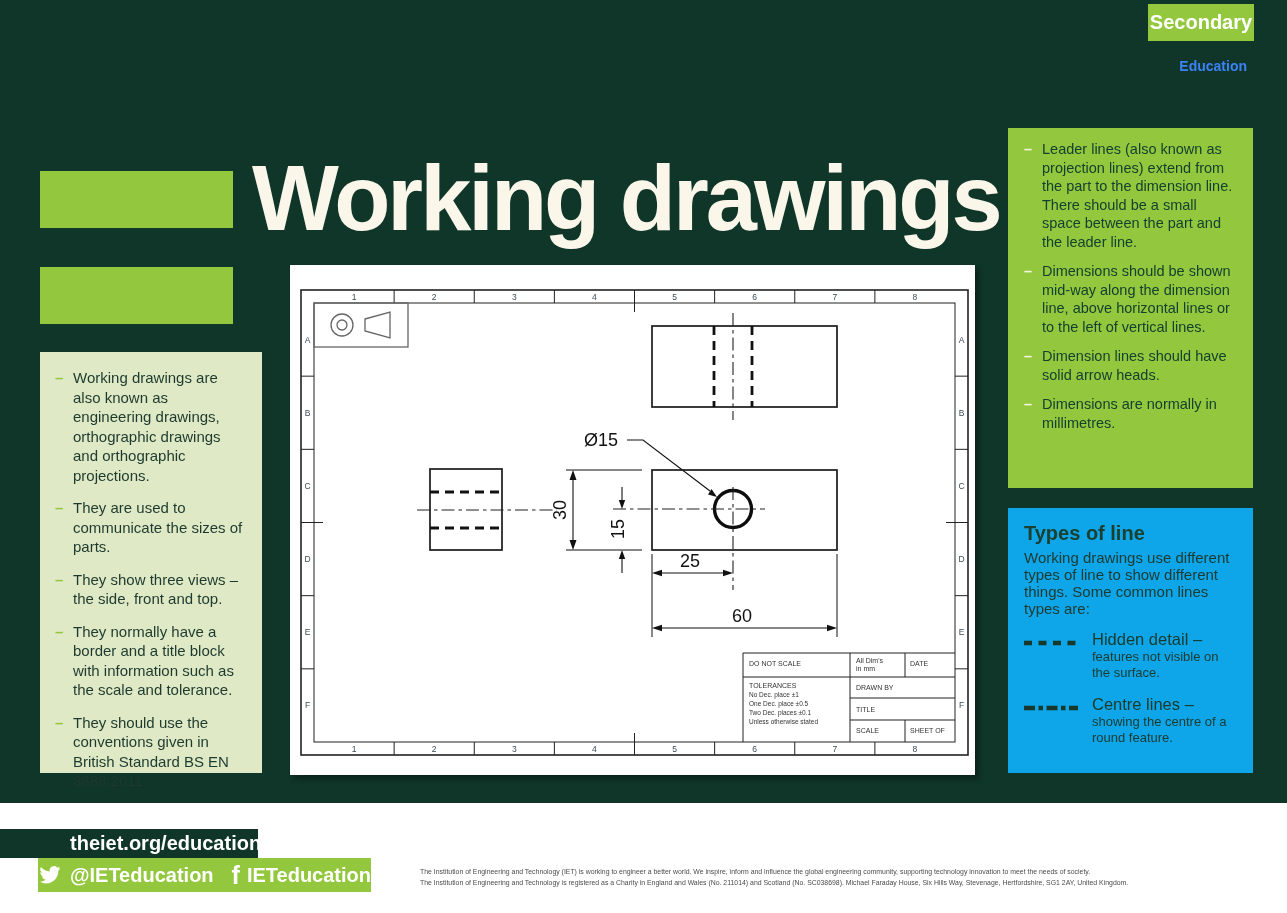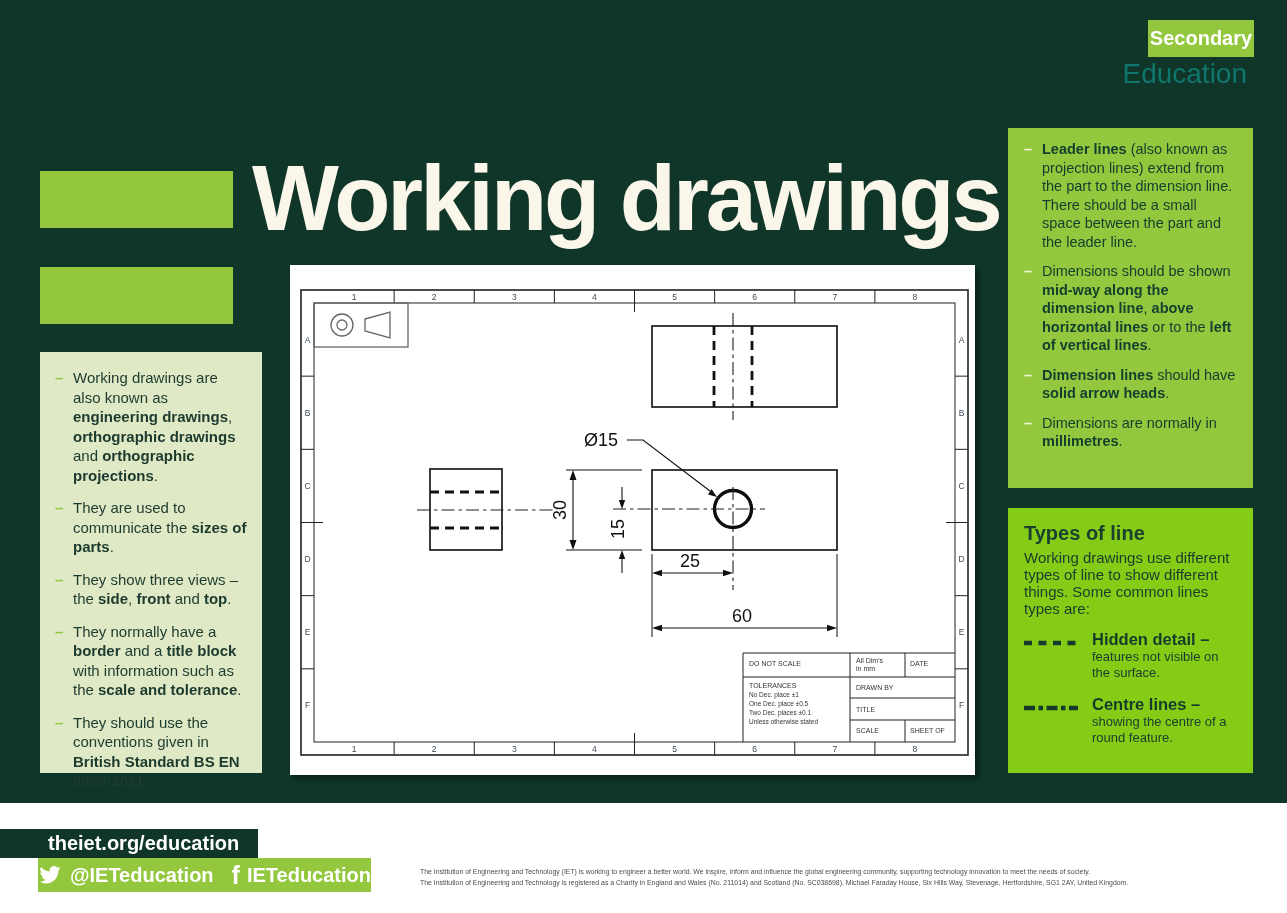--- a/index.html
+++ b/index.html
@@ -11,45 +11,45 @@
   .logo-wrap { position:absolute; left:38px; top:40px; display:flex; }
   .iet-letters { display:flex; height:50px; }
   .iet-i { width:11px; height:50px; background:#ffffff; }
   .iet-e { width:30px; height:50px; margin-left:5px; display:flex; flex-direction:column; justify-content:space-between; }
   .iet-e div { height:13px; background:#93c83e; }
   .iet-t { width:36px; height:50px; margin-left:5px; position:relative; }
   .iet-t .bar { position:absolute; left:0; top:0; width:36px; height:13px; background:#ffffff; }
   .iet-t .stem { position:absolute; left:12px; top:13px; width:12px; height:37px; background:#ffffff; }
   .logo-text { margin-left:12px; margin-top:17px; color:#93c83e; font-weight:bold; font-size:14px; line-height:17px; }
 
-  .badge { position:absolute; left:1148px; top:20px; width:106px; height:37px; background:#93c83e; color:#ffffff;
+  .badge { position:absolute; left:1148px; top:4px; width:106px; height:37px; background:#93c83e; color:#ffffff;
            font-size:20px; font-weight:bold; display:flex; align-items:center; justify-content:center; }
-  .education { position:absolute; left:1000px; top:58px; width:247px; text-align:right; color:#0f766e;
-               font-size:28px; font-weight:normal; }
+  .education { position:absolute; left:1000px; top:58px; width:247px; text-align:right; color:#3b82f6;
+               font-size:14px; font-weight:bold; }
 
   .green-block { position:absolute; left:40px; width:193px; height:57px; background:#93c83e; }
   .gb1 { top:171px; } .gb2 { top:267px; }
 
   .title { position:absolute; left:252px; top:148px; width:740px; color:#fbf6ea; font-size:92px;
            font-weight:bold; letter-spacing:-3px; line-height:100px; white-space:nowrap; }
 
   
   .panel { position:absolute; color:#1c3a2e; }
   .intro-panel { left:40px; top:352px; width:222px; height:421px; background:#e0e9c6; padding:16px 14px 14px 15px; }
   .bullet { display:flex; margin-bottom:13px; font-size:15px; line-height:19.5px; }
   .bullet .dash { width:18px; flex:0 0 18px; font-weight:bold; }
   .intro-panel .dash { color:#93c83e; }
-  .b { font-weight:bold; }
+  .b { font-weight:normal; }
 
   .dims-panel { left:1008px; top:128px; width:245px; height:360px; background:#93c83e; padding:12px 14px 10px 16px; color:#14402e; }
   .dims-panel h2 { color:#ffffff; font-size:19px; margin-bottom:8px; }
   .dims-panel .bullet { font-size:14.5px; line-height:18.5px; margin-bottom:11px; }
   .dims-panel .dash { color:#f6f2e0; }
 
-  .types-panel { left:1008px; top:508px; width:245px; height:265px; background:#84cc16; padding:14px 14px 22px 16px; }
+  .types-panel { left:1008px; top:508px; width:245px; height:265px; background:#0ea5e9; padding:14px 14px 22px 16px; }
   .types-panel h2 { color:#1c4030; font-size:20px; margin-bottom:4px; }
   .types-intro { font-size:15px; line-height:17px; margin-bottom:14px; }
   .line-row { display:flex; margin-bottom:15px; }
   .line-sample { flex:0 0 54px; margin-right:14px; margin-top:7px; }
   .line-label { font-size:13px; line-height:16px; }
   .line-name { font-size:16.5px; color:#173a2b; }
 
   
   .sheet { position:absolute; left:290px; top:265px; background:#ffffff; box-shadow:4px 4px 5px rgba(0,0,0,0.35); }
   .fr  { fill:none; stroke:#222; stroke-width:1.6; }
@@ -64,21 +64,21 @@
   .dimln { stroke:#111; stroke-width:1.1; fill:none; }
   .extln { stroke:#111; stroke-width:1; }
   .arrow { fill:#111; stroke:none; }
   .dim-text { font-size:18px; fill:#111; font-family:"Liberation Sans",sans-serif; }
   .tbln { stroke:#222; stroke-width:1; fill:none; }
   .tb-label { font-size:7px; fill:#333; font-family:"Liberation Sans",sans-serif; }
   .tb-small { font-size:6.5px; fill:#333; font-family:"Liberation Sans",sans-serif; }
 
   
   .url-bar { position:absolute; left:0; top:829px; width:258px; height:29px; background:#0f3629; color:#ffffff;
-             font-size:20px; font-weight:bold; line-height:29px; padding-left:48px; }
+             font-size:20px; font-weight:bold; line-height:29px; padding-left:70px; }
   .social-bar { position:absolute; left:38px; top:858px; width:333px; height:34px; background:#93c83e; color:#ffffff;
                 display:flex; align-items:center; font-size:20px; font-weight:bold; }
   .social-bar svg { margin-right:9px; }
   .fb-f { font-size:25px; font-weight:bold; margin:0 7px 0 18px; line-height:1; }
   .legal { position:absolute; left:420px; top:866px; width:828px; font-size:6.9px; line-height:11px; color:#4b4b4b; }
 </style>
 </head>
 <body>
 
 <div class="canvas">

